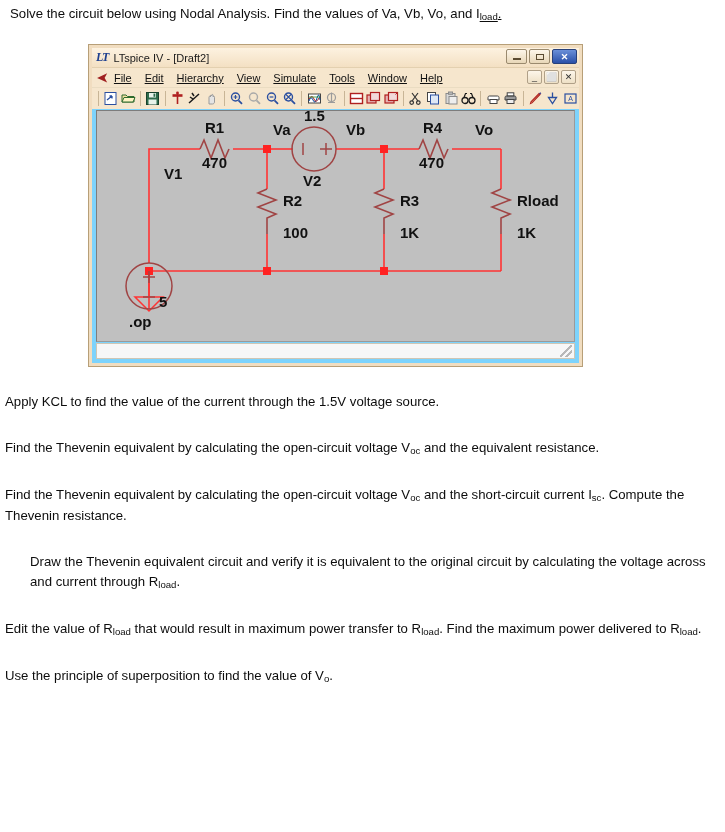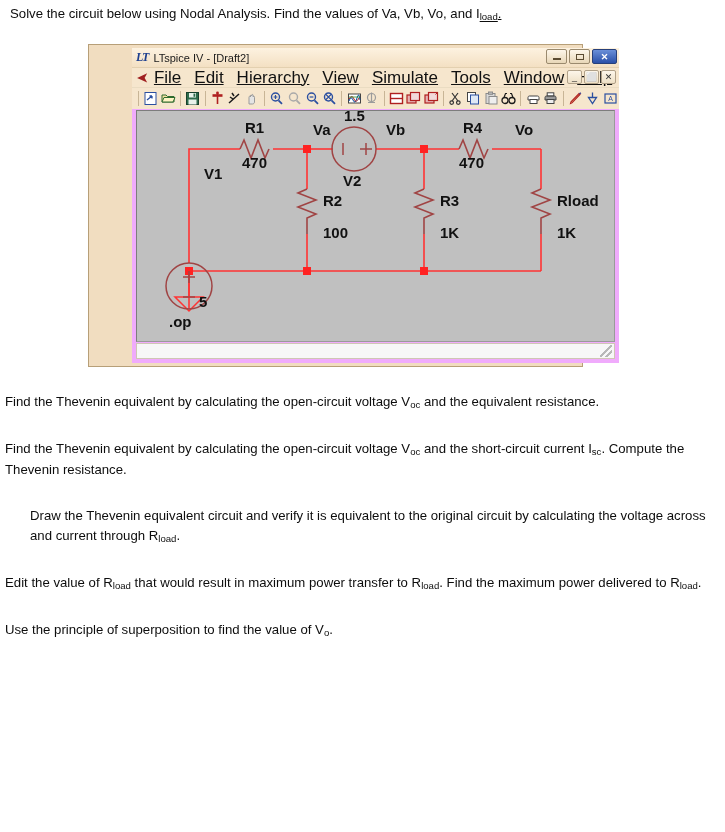--- a/index.html
+++ b/index.html
@@ -52,24 +52,23 @@
     width: 495px;
     height: 323px;
     background: #f1ddc0;
     border: 1px solid #b79f78;
     box-sizing: border-box;
     padding: 3px;
   }
   .lt-inner {
     width: 100%;
     height: 100%;
-    background: #f0abfc;
+    background: #7dd3fc;
     position: relative;
     box-sizing: border-box;
-    margin-left: 40px;
   }
 
   
   .titlebar {
     height: 19px;
     display: flex;
     align-items: center;
     padding-left: 4px;
     position: relative;
     background: linear-gradient(#fdf2e0, #f3e0c3);
@@ -130,21 +129,21 @@
   }
   .menu-icon {
     font-size: 13px;
     color: #a02020;
     margin: 0 6px 0 2px;
     font-weight: bold;
     transform: scaleX(-1);
     display: inline-block;
   }
   .menu-item {
-    font-size: 17px;
+    font-size: 11px;
     color: #111;
     margin-right: 13px;
     white-space: nowrap;
   }
   .menu-item u { text-decoration: underline; }
   .mdi-btns {
     position: absolute;
     right: 3px; top: 2px;
     display: flex; gap: 2px;
   }
@@ -572,18 +571,19 @@
   </div>
 
   <div class="statusbar">
     <div class="grip"></div>
   </div>
 
  </div>
 </div>
 
 <div class="doc" style="top:392px;">
+  <p class="para" style="margin-bottom:26px;"><span>Apply KCL to find the value of the current through the 1.5V voltage source.</span></p>
   <p class="para" style="margin-bottom:26px;"><span>Find the Thevenin equivalent by calculating the open-circuit voltage V</span><sub>oc</sub><span> and the equivalent resistance.</span></p>
   <p class="para" style="margin-bottom:26px;"><span>Find the Thevenin equivalent by calculating the open-circuit voltage V</span><sub>oc</sub><span> and the short-circuit current I</span><sub>sc</sub><span>.  Compute the Thevenin resistance.</span></p>
   <p class="para" style="margin-bottom:26px;padding-left:30px;"><span> Draw the Thevenin equivalent circuit and verify it is equivalent to the original circuit by calculating the voltage across and current through R</span><sub>load</sub><span>.</span></p>
   <p class="para" style="margin-bottom:26px;"><span>Edit the value of R</span><sub>load</sub><span> that would result in maximum power transfer to R</span><sub>load</sub><span>. Find the maximum power delivered to R</span><sub>load</sub><span>.</span></p>
   <p class="para" style="margin-bottom:0;"><span>Use the principle of superposition to find the value of V</span><sub>o</sub><span>.</span></p>
 </div>
 
 </body></html>

